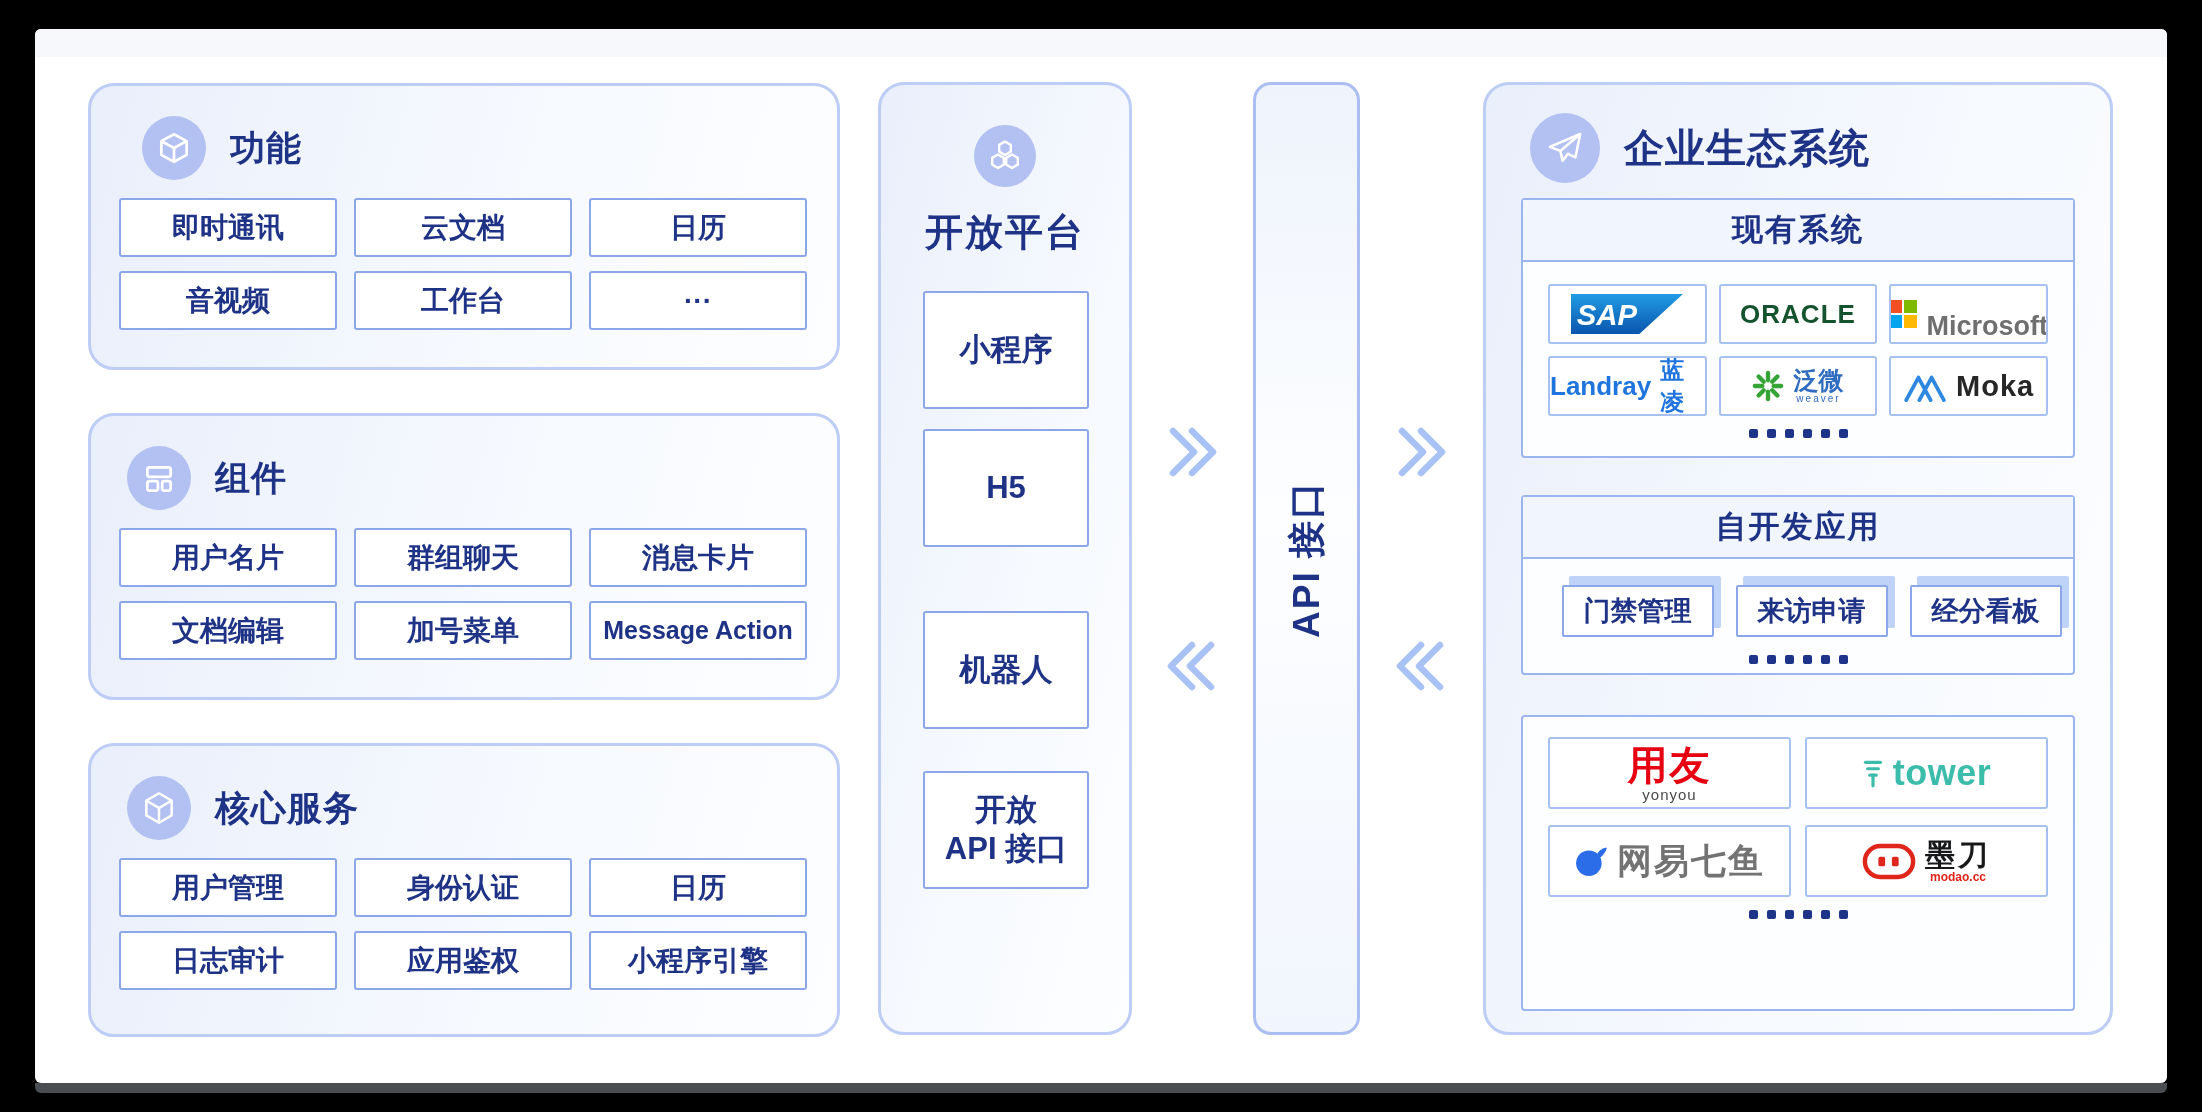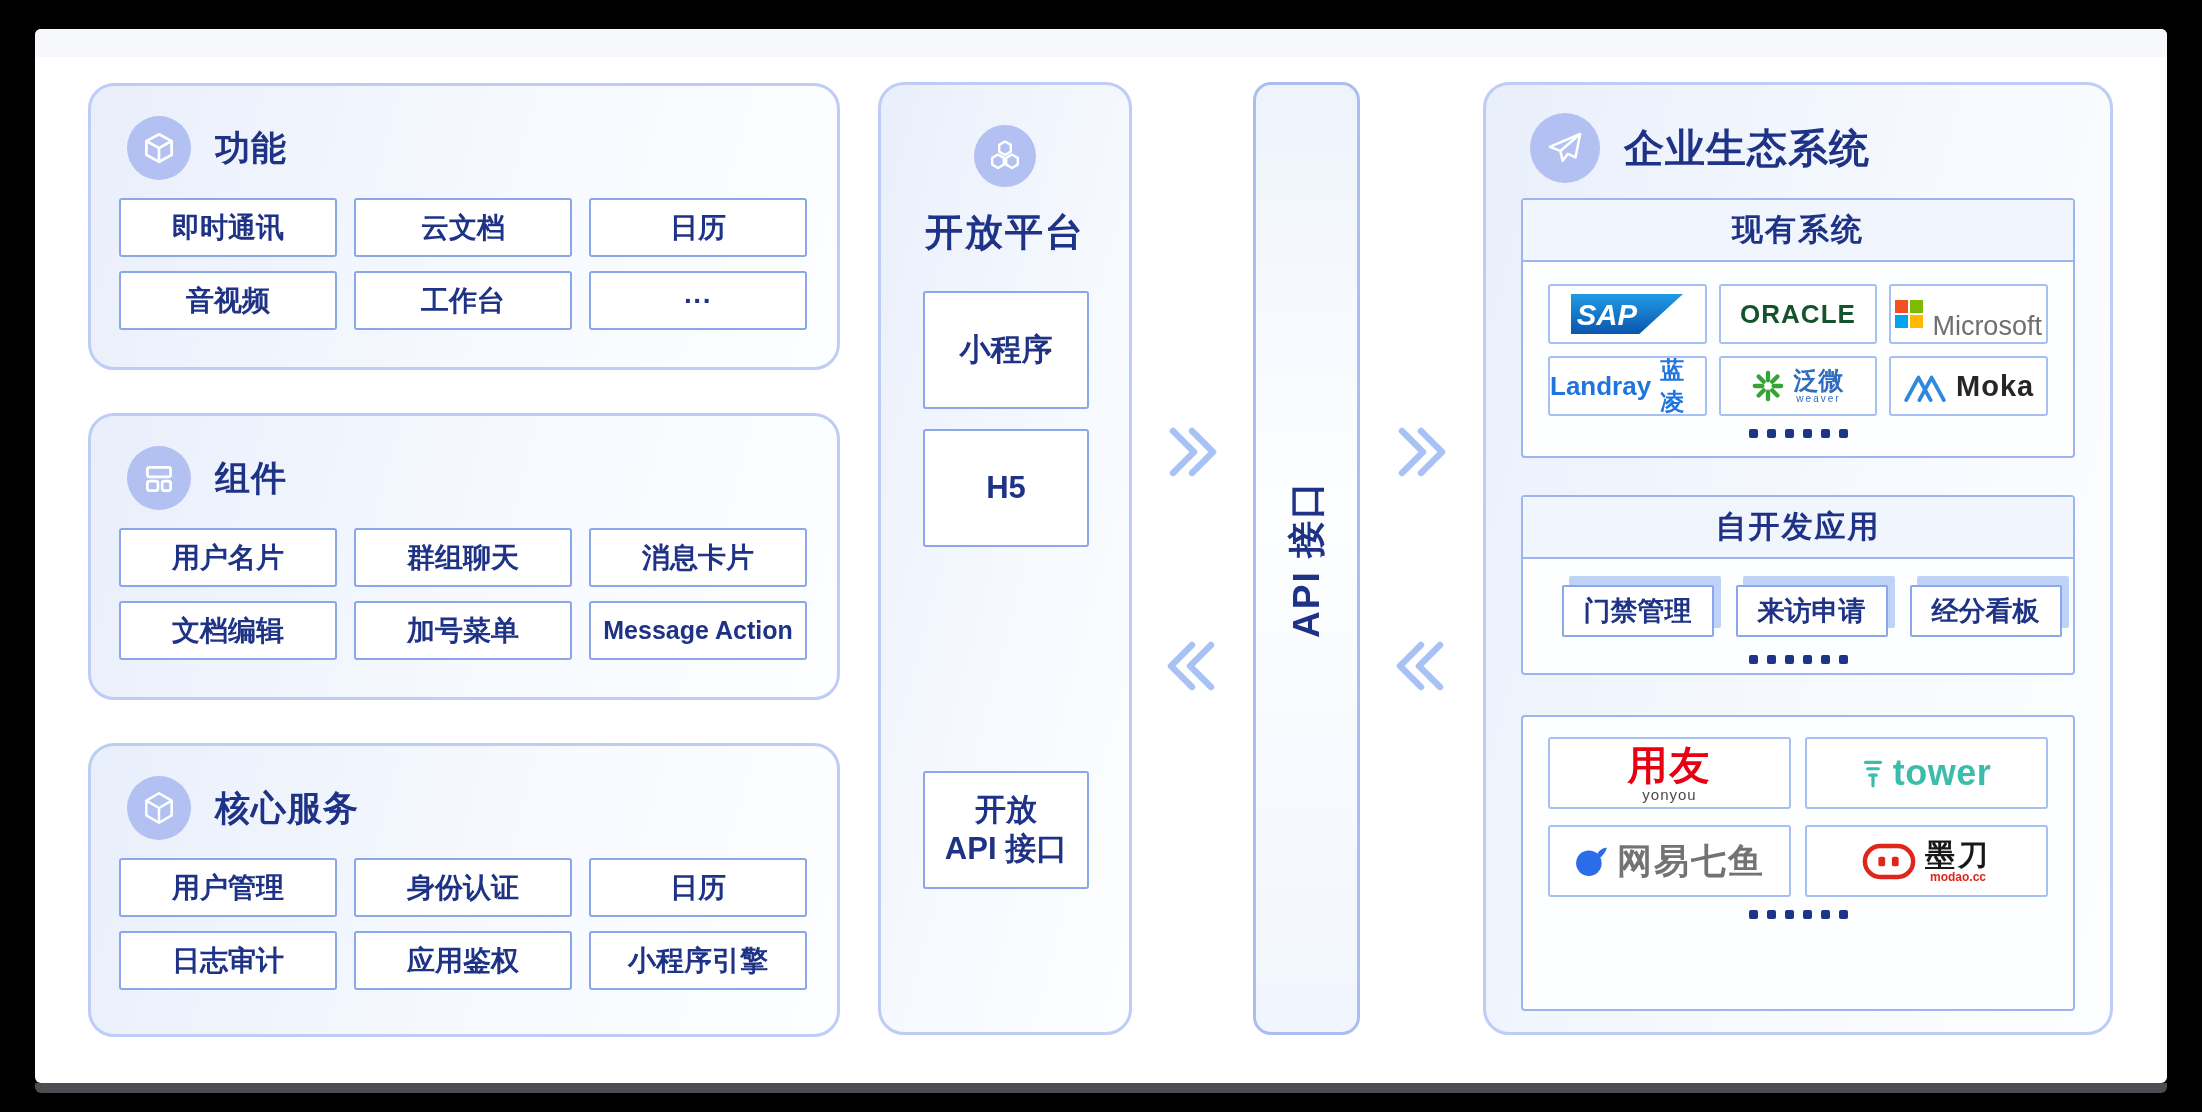--- a/index.html
+++ b/index.html
@@ -66,42 +66,42 @@
   .stack .layer{position:absolute;inset:0;transform:translate(7px,-9px);background:#bfd2f8;border-radius:2px;}
   .stack .face{position:absolute;inset:0;background:#fff;border:2px solid #8ba6e9;border-radius:2px;
                display:flex;align-items:center;justify-content:center;
                font-size:27px;font-weight:700;color:#1e3286;box-sizing:border-box;}
 
   
   .t-oracle{color:#14532d;font-weight:700;font-size:26px;letter-spacing:1px;}
   .ms-grid{display:grid;grid-template-columns:13px 13px;grid-template-rows:13px 13px;gap:2px;}
   .ms-grid b:nth-child(1){background:#f25022}.ms-grid b:nth-child(2){background:#7fba00}
   .ms-grid b:nth-child(3){background:#00a4ef}.ms-grid b:nth-child(4){background:#ffb900}
-  .t-ms{color:#6f6f6f;font-weight:400;font-size:27px;margin-top:24px;}
+  .t-ms{color:#6f6f6f;font-weight:700;font-size:27px;margin-top:24px;}
   .t-landray{color:#1f74dd;font-weight:700;font-size:26px;}
   .t-landray-cn{color:#1f74dd;font-weight:700;font-size:24px;}
   .col{display:flex;flex-direction:column;align-items:center;line-height:1;}
   .t-weaver-cn{color:#2f6bbf;font-weight:700;font-size:25px;}
   .t-weaver-sub{color:#2f6bbf;font-size:10px;letter-spacing:2px;margin-top:1px;}
   .t-moka{color:#262626;font-weight:800;font-size:29px;letter-spacing:1px;}
   .t-yonyou{color:#e60012;font-weight:800;font-size:40px;letter-spacing:2px;}
   .t-yonyou-sub{color:#4a4a4a;font-size:15px;margin-top:2px;letter-spacing:1px;}
   .t-tower{color:#3cbcab;font-weight:700;font-size:36px;letter-spacing:0.5px;}
   .t-qiyu{color:#737373;font-weight:600;font-size:35px;letter-spacing:2px;}
   .t-modao{color:#17181a;font-weight:800;font-size:30px;letter-spacing:3px;}
   .t-modao-sub{color:#e0251b;font-weight:700;font-size:12px;margin-top:1px;}
 </style>
 </head>
 <body>
 
 <div class="canvas">
   <div class="sheet">
     <div class="topstrip"></div>
 
-    <section class="panel" style="left:53px;top:54px;width:752px;height:287px;">
+    <section class="panel" style="left:53px;top:54px;width:752px;height:287px;padding-left:15px;">
       <div class="panel-head">
         <span class="icon-circle">
           <svg width="38" height="38" viewBox="0 0 36 36" fill="none" stroke="#fff" stroke-width="2.6" stroke-linejoin="round">
             <path d="M18 5 L30 11.5 L18 18 L6 11.5 Z"></path>
               <path d="M6 11.5 V24.5 L18 31 V18"></path>
               <path d="M30 11.5 V24.5 L18 31"></path>
           </svg>
         </span>
         <h2>功能</h2>
       </div>
@@ -161,20 +161,21 @@
       <span class="icon-circle">
         <svg width="36" height="36" viewBox="0 0 36 36" fill="none" stroke="#fff" stroke-width="2.4" stroke-linejoin="round">
           <polygon points="18,3.5 23.8,6.9 23.8,13.6 18,17 12.2,13.6 12.2,6.9"></polygon>
           <polygon points="11,16.5 16.8,19.9 16.8,26.6 11,30 5.2,26.6 5.2,19.9"></polygon>
           <polygon points="25,16.5 30.8,19.9 30.8,26.6 25,30 19.2,26.6 19.2,19.9"></polygon>
         </svg>
       </span>
       <h2>开放平台</h2>
       <div class="mid-chip" style="top:206px;">小程序</div>
       <div class="mid-chip" style="top:344px;">H5</div>
+      <div class="mid-chip" style="top:526px;">机器人</div>
       <div class="mid-chip" style="top:686px;">
         <span>开放</span>
         <span>API 接口</span>
       </div>
     </section>
 
     <div class="api-bar">
       <span class="api-label">API 接口</span>
     </div>
 

